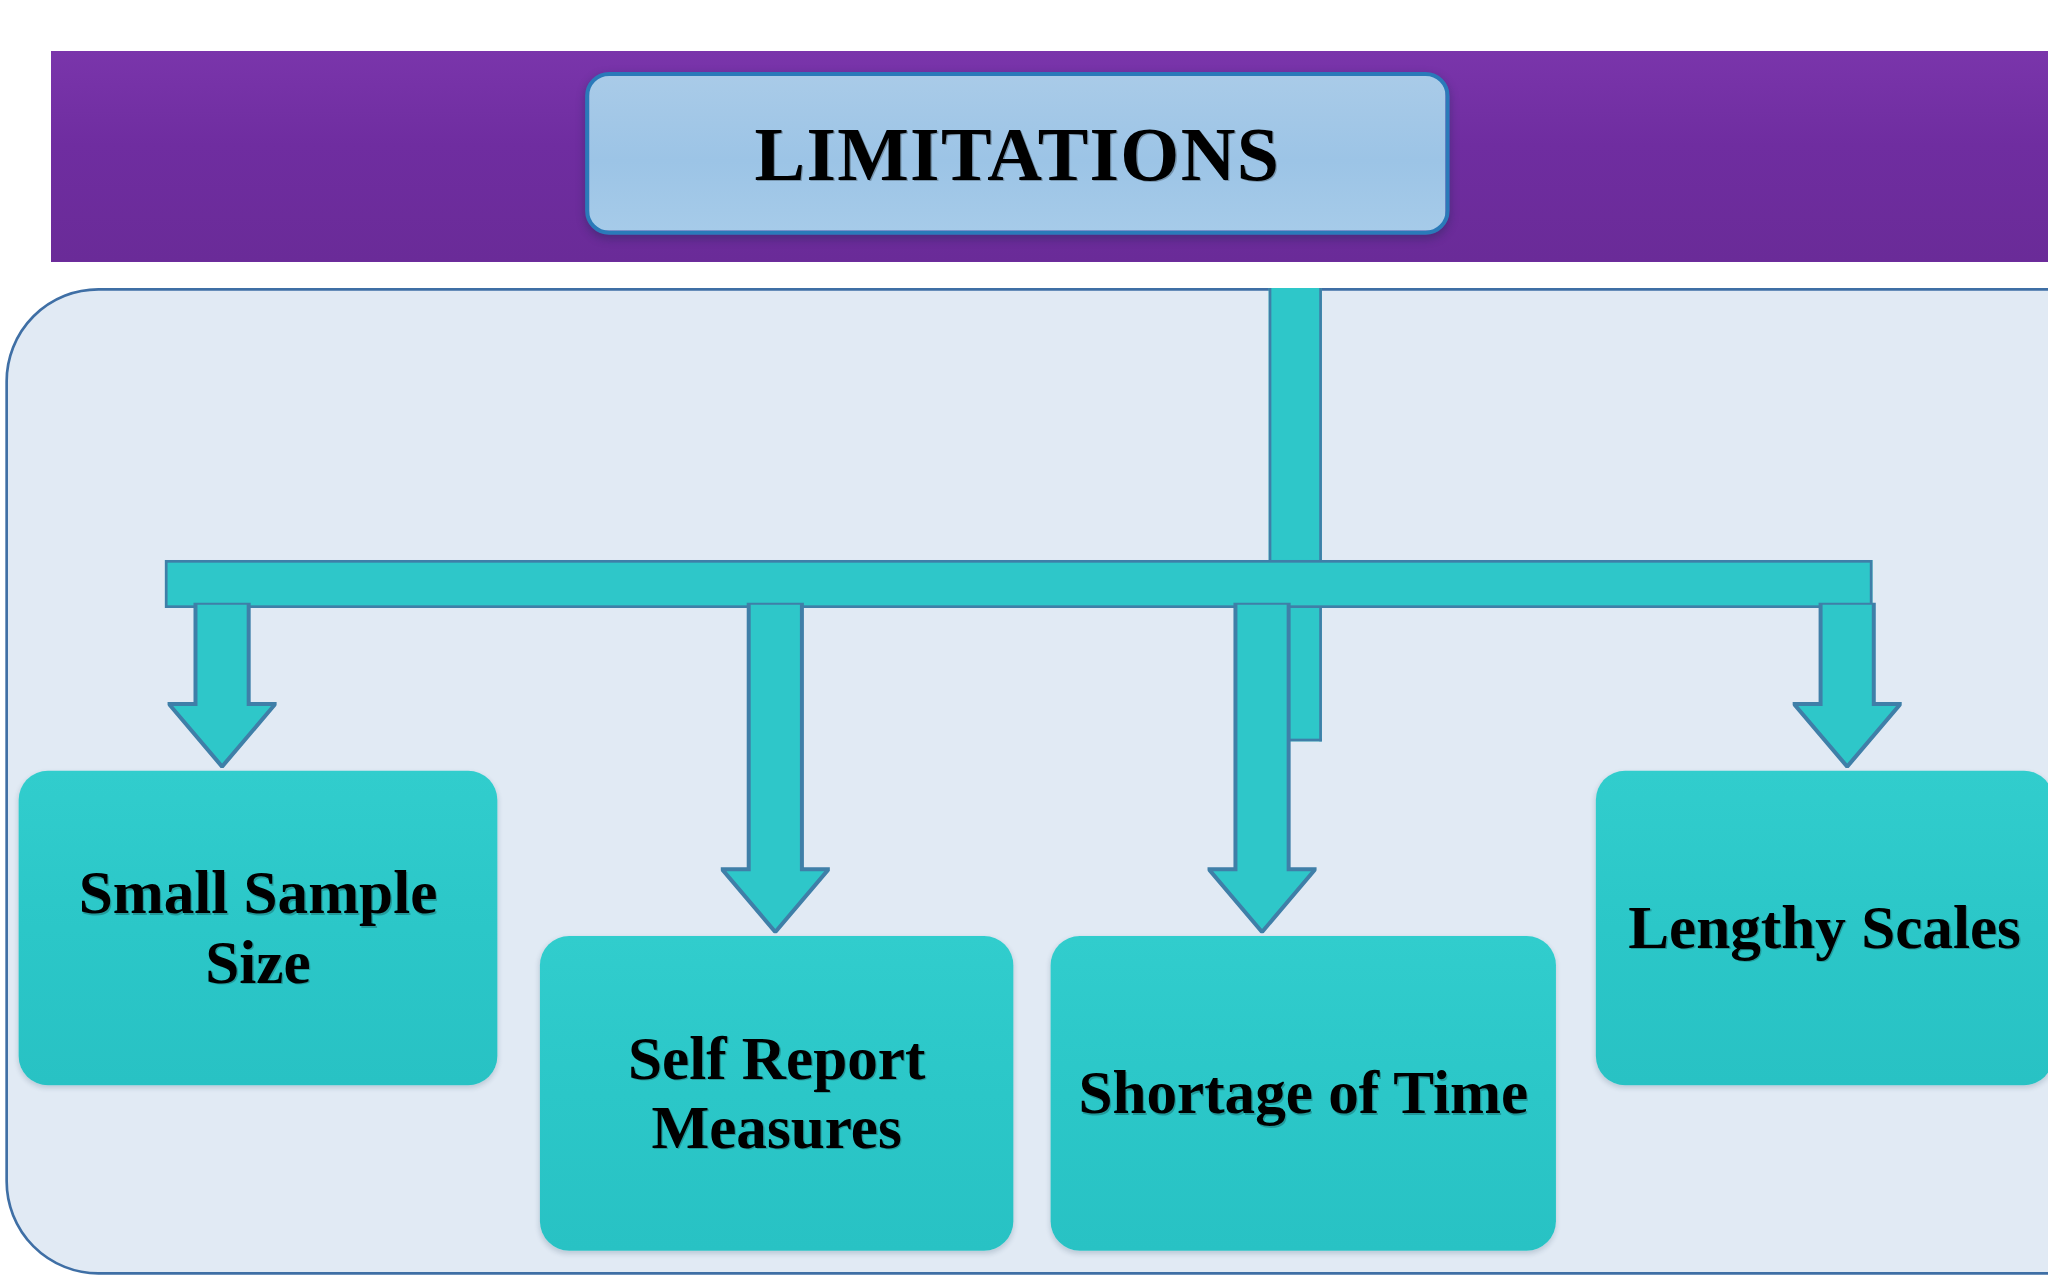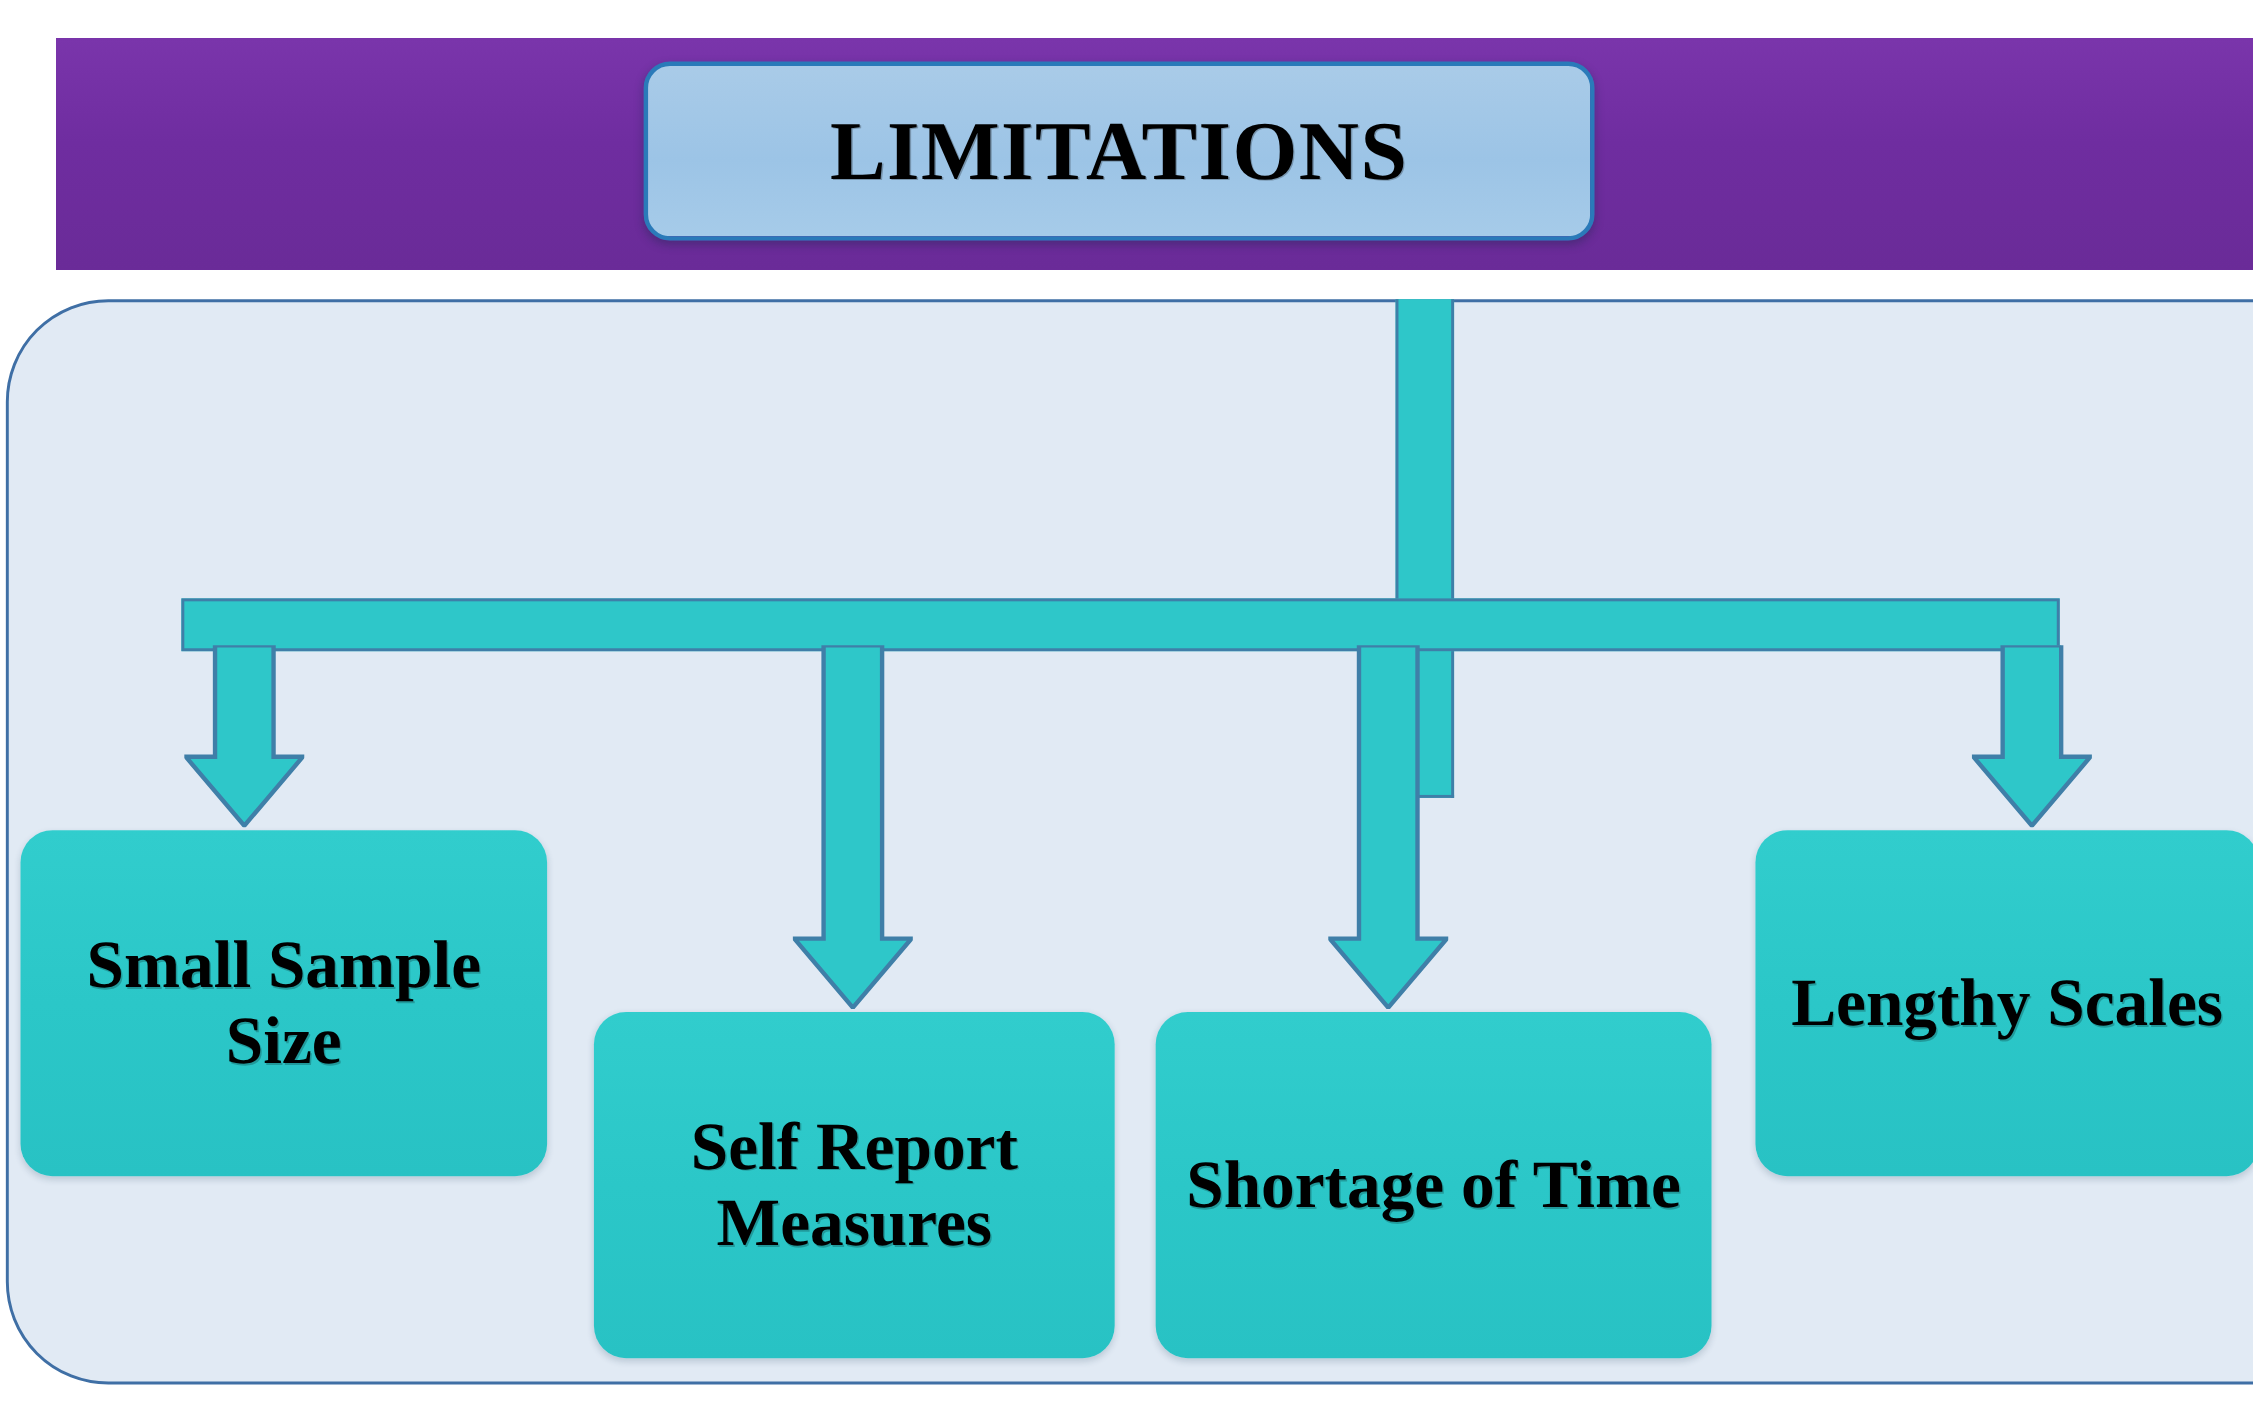--- a/index.html
+++ b/index.html
@@ -11,20 +11,21 @@
     width: 2048px;
     height: 1280px;
     font-family: "Liberation Serif", "DejaVu Serif", serif;
     overflow: hidden;
   }
   #stage {
     position: relative;
     width: 2048px;
     height: 1144px;
     background: #ffffff;
+    margin-top: 16px;
   }
 
   
   .banner {
     position: absolute;
     left: 38px;
     top: 26px;
     width: 1994px;
     height: 158px;
     background: #6f2da0;

